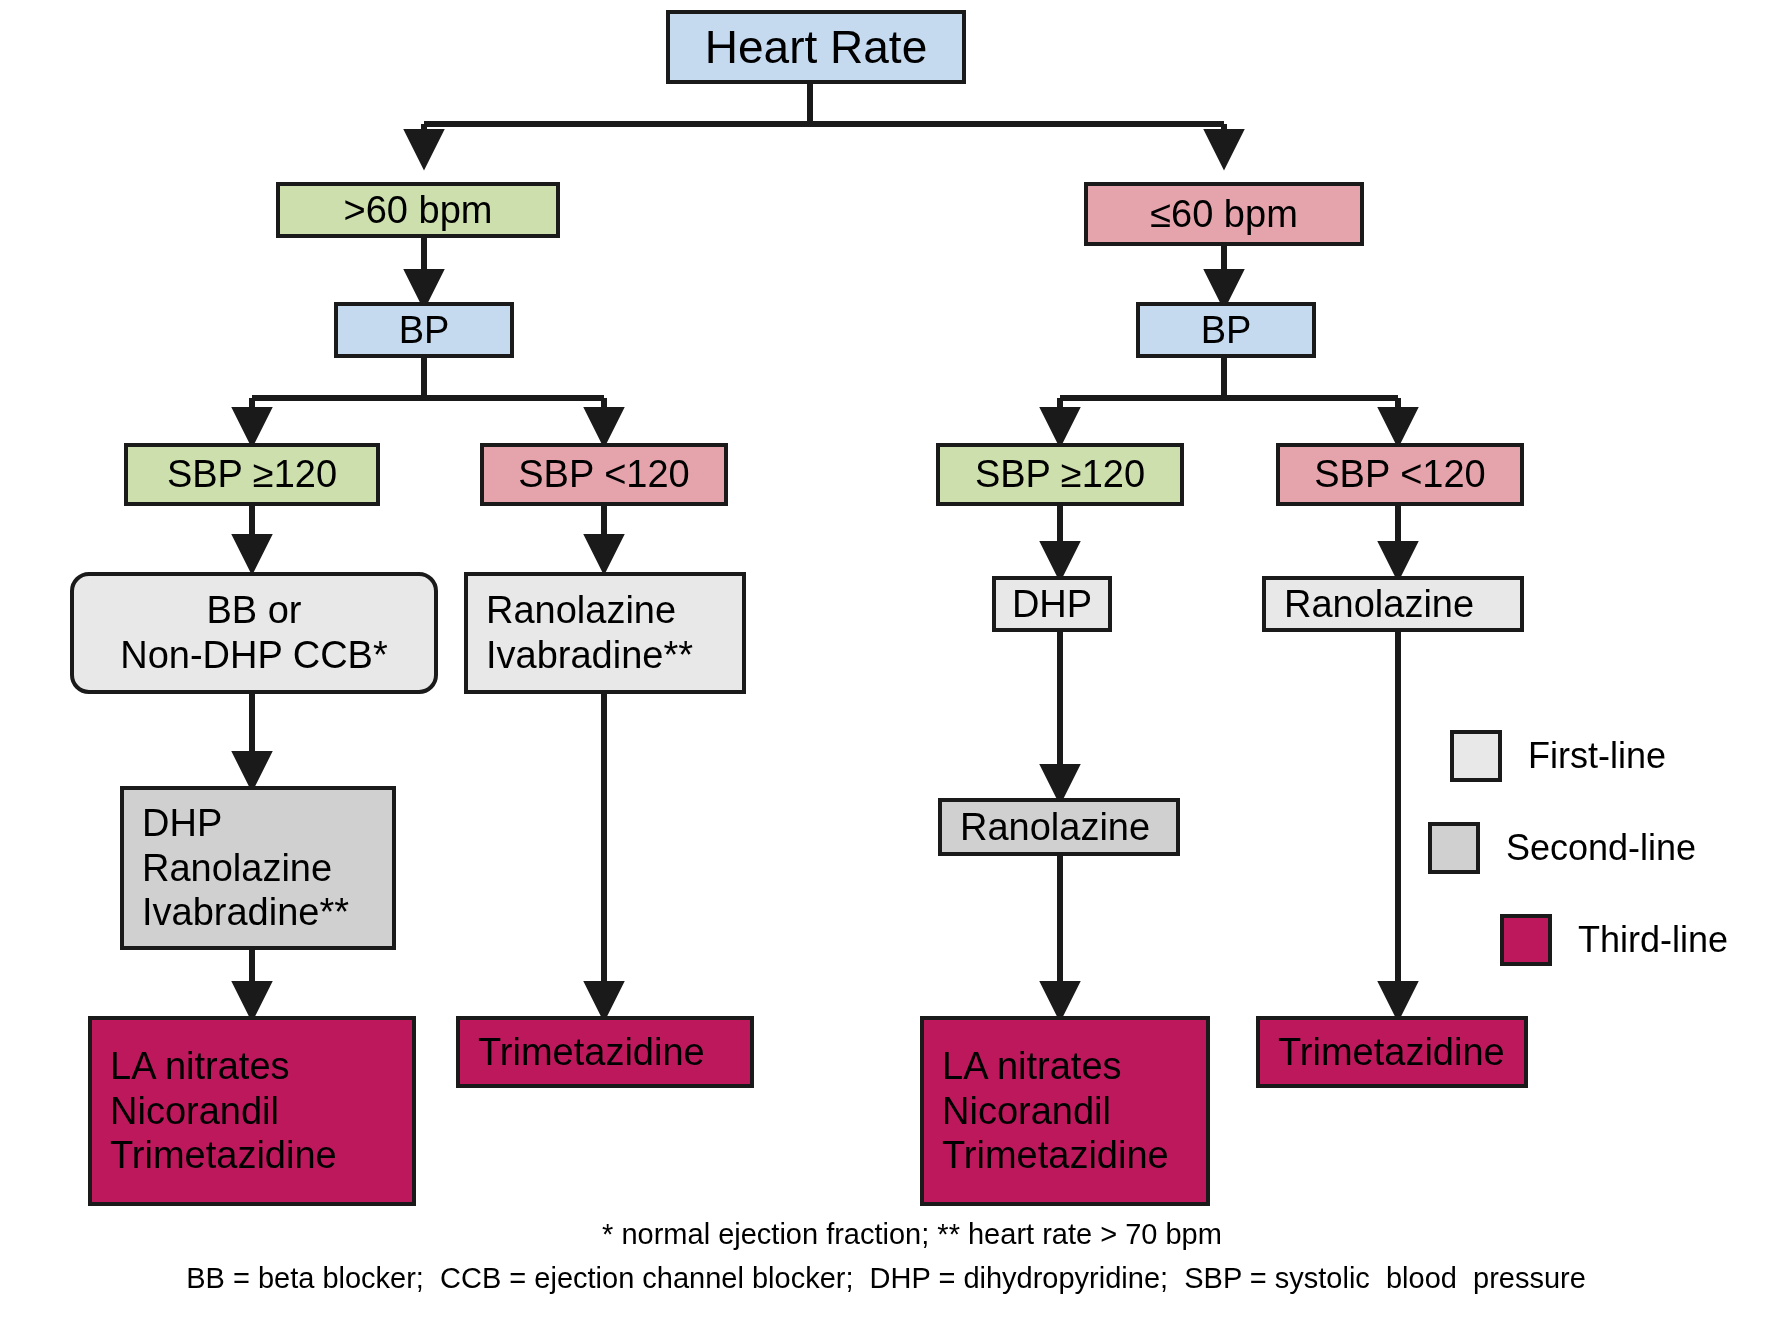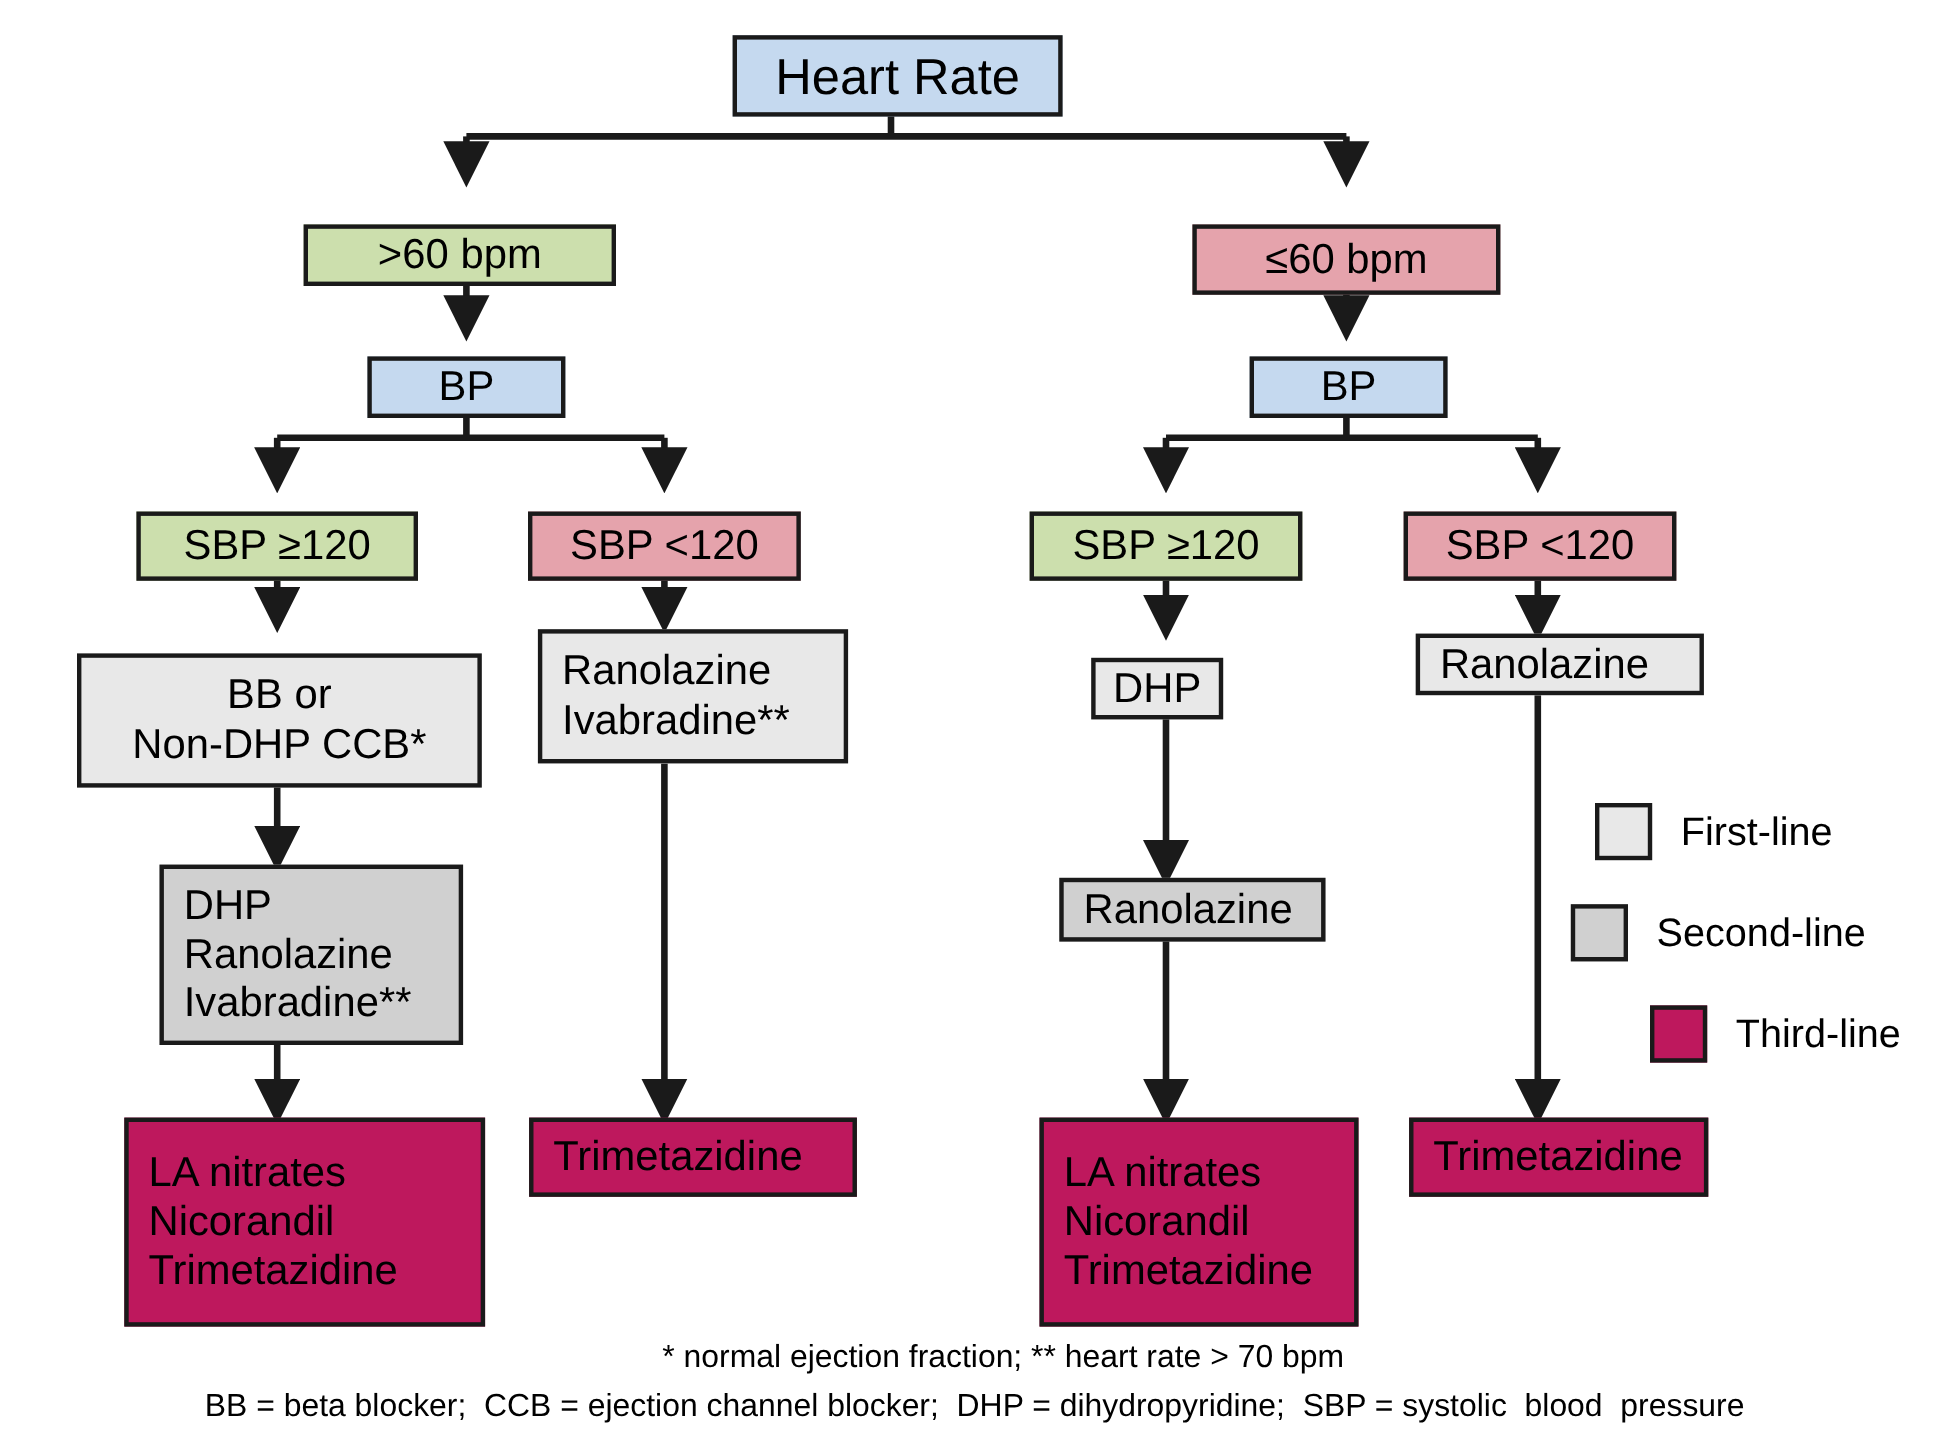--- a/index.html
+++ b/index.html
@@ -21,22 +21,22 @@
   .node {
     position: absolute;
     box-sizing: border-box;
     border: 4px solid #1a1a1a;
     display: flex;
     flex-direction: column;
     justify-content: center;
     line-height: 1.18;
     color: #000000;
   }
-  .node.center { align-items: center; text-align: center; margin-top: 22px; }
-  .node.left   { align-items: flex-start; text-align: left; margin-left: 25px; }
+  .node.center { align-items: center; text-align: center; }
+  .node.left   { align-items: flex-start; text-align: left; }
   .node .ln { display: block; white-space: pre; }
 
   .fill-blue   { background: #c5d9ef; }
   .fill-green  { background: #ccdfad; }
   .fill-red    { background: #e5a3ac; }
   .fill-first  { background: #e8e8e8; }
   .fill-second { background: #d0d0d0; }
   .fill-third  { background: #be185d; }
 
   .pad-l { padding-left: 18px; }
@@ -152,21 +152,21 @@
   <div class="node center fill-red" style="left:480px; top:443px; width:248px; height:63px; font-size:38px;">
     <span class="ln">SBP &lt;120</span>
   </div>
   <div class="node center fill-green" style="left:936px; top:443px; width:248px; height:63px; font-size:38px;">
     <span class="ln">SBP ≥120</span>
   </div>
   <div class="node center fill-red" style="left:1276px; top:443px; width:248px; height:63px; font-size:38px;">
     <span class="ln">SBP &lt;120</span>
   </div>
 
-  <div class="node center fill-first" style="left:70px; top:572px; width:368px; height:122px; font-size:38px;">
+  <div class="node center fill-first" style="left:70px; top:572px; width:368px; height:122px; font-size:38px;border-radius:19px;">
     <span class="ln">BB or</span>
     <span class="ln">Non-DHP CCB*</span>
   </div>
   <div class="node left pad-l fill-first" style="left:464px; top:572px; width:282px; height:122px; font-size:38px;">
     <span class="ln">Ranolazine</span>
     <span class="ln">Ivabradine**</span>
   </div>
   <div class="node center fill-first" style="left:992px; top:576px; width:120px; height:56px; font-size:38px;">
     <span class="ln">DHP</span>
   </div>

